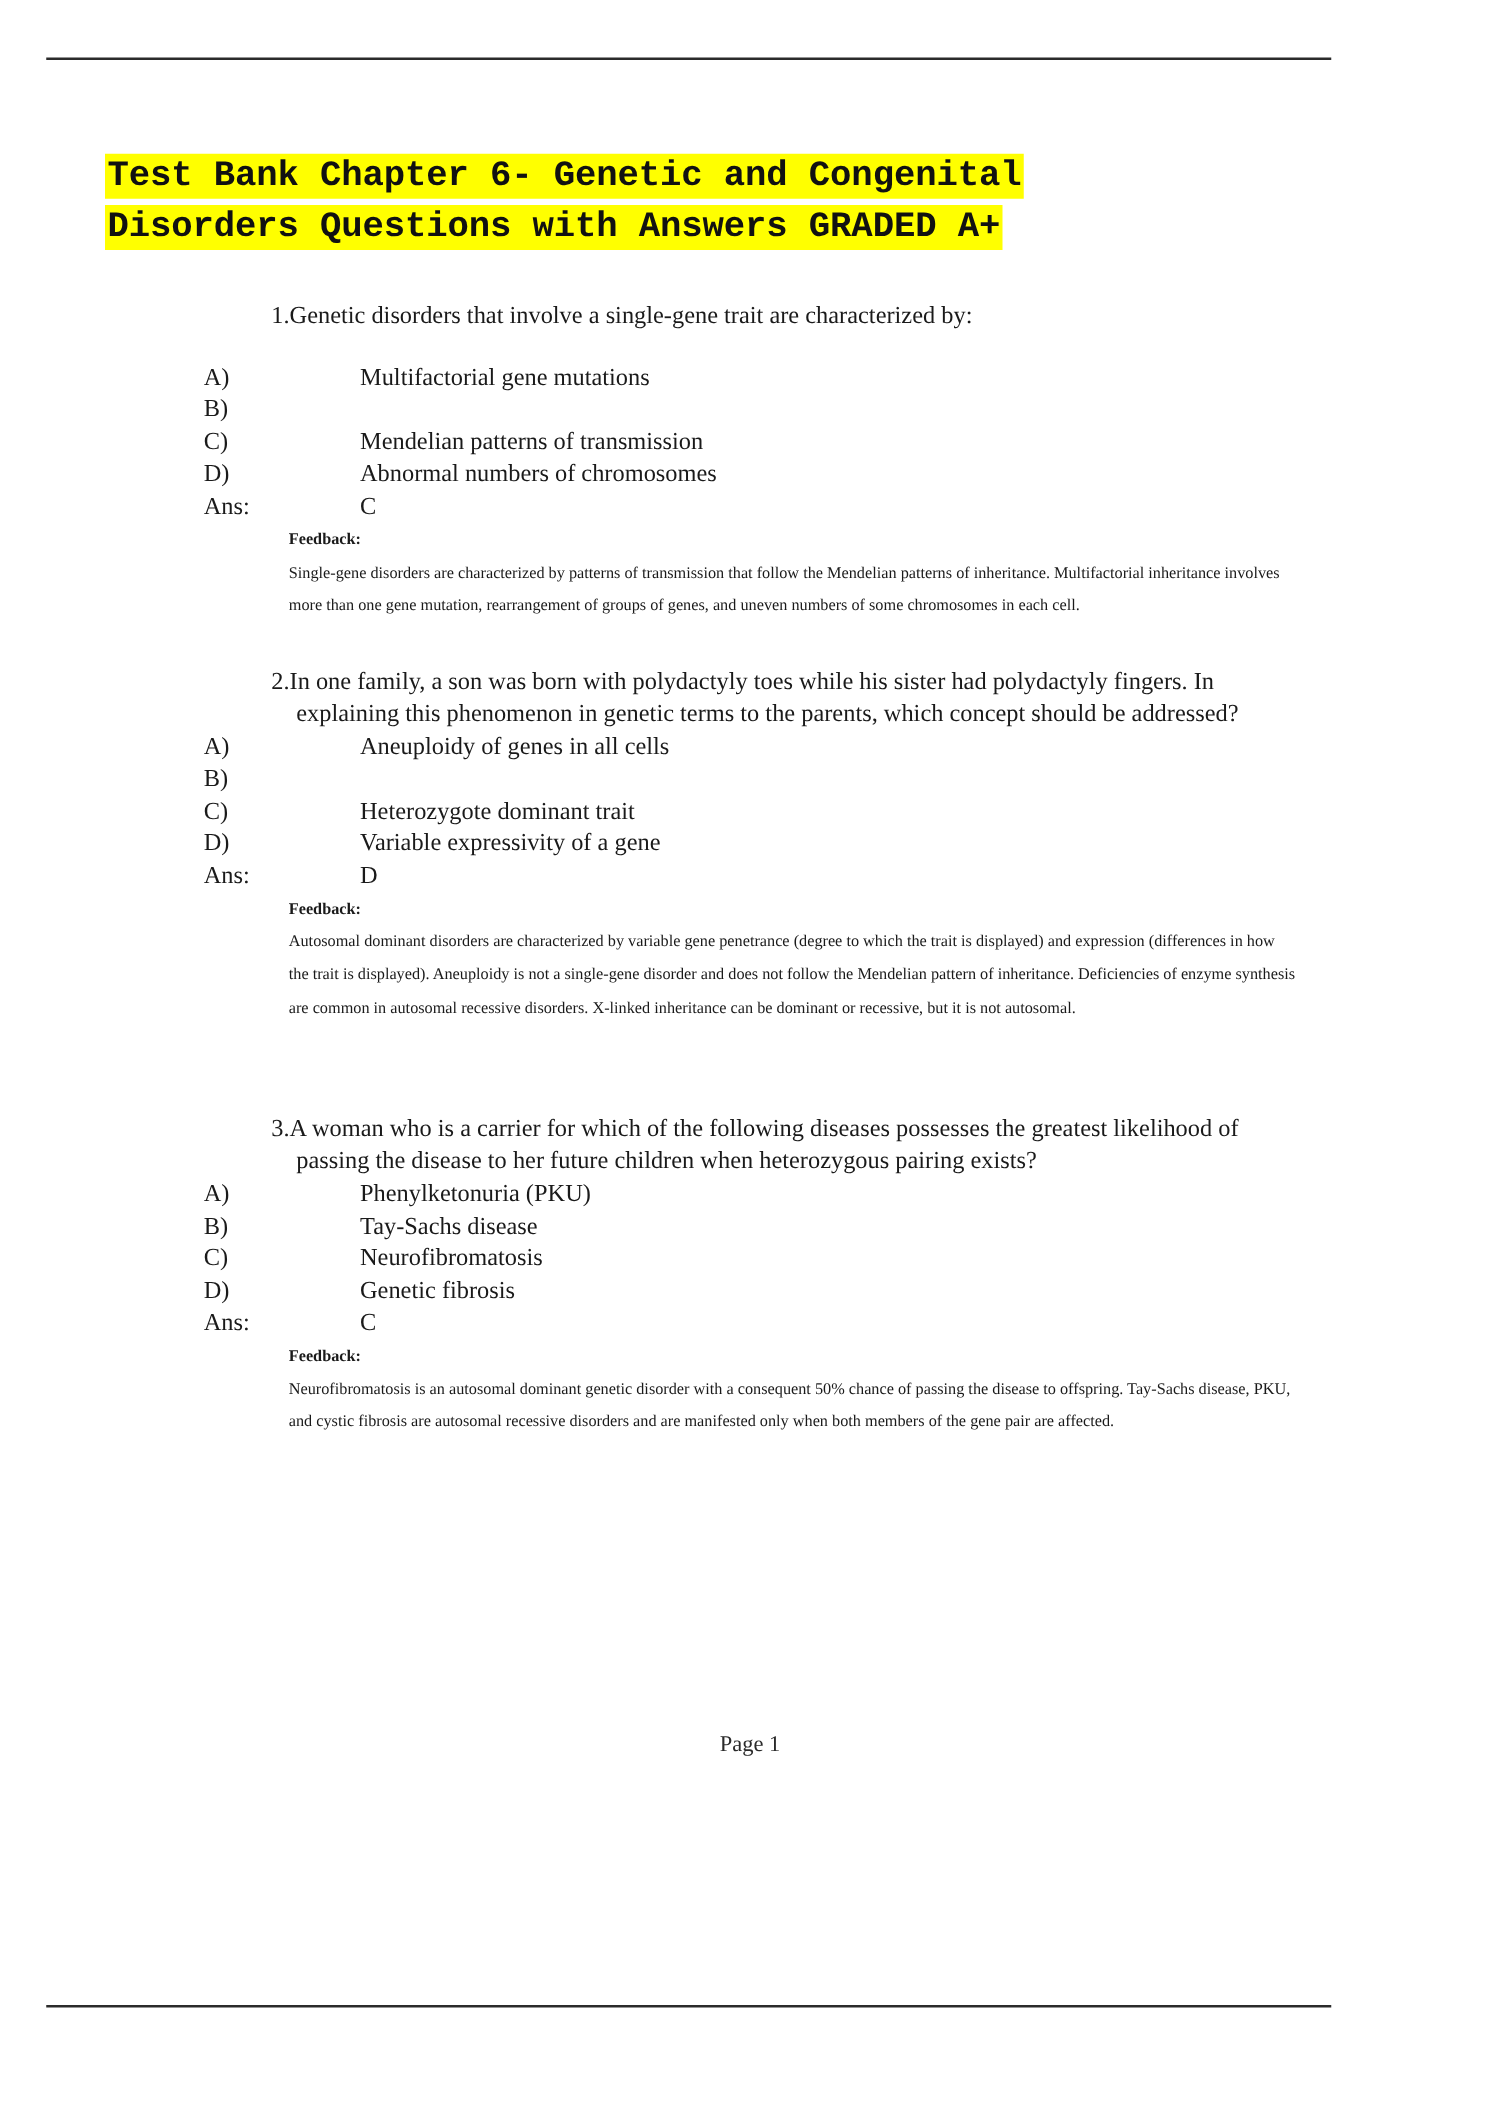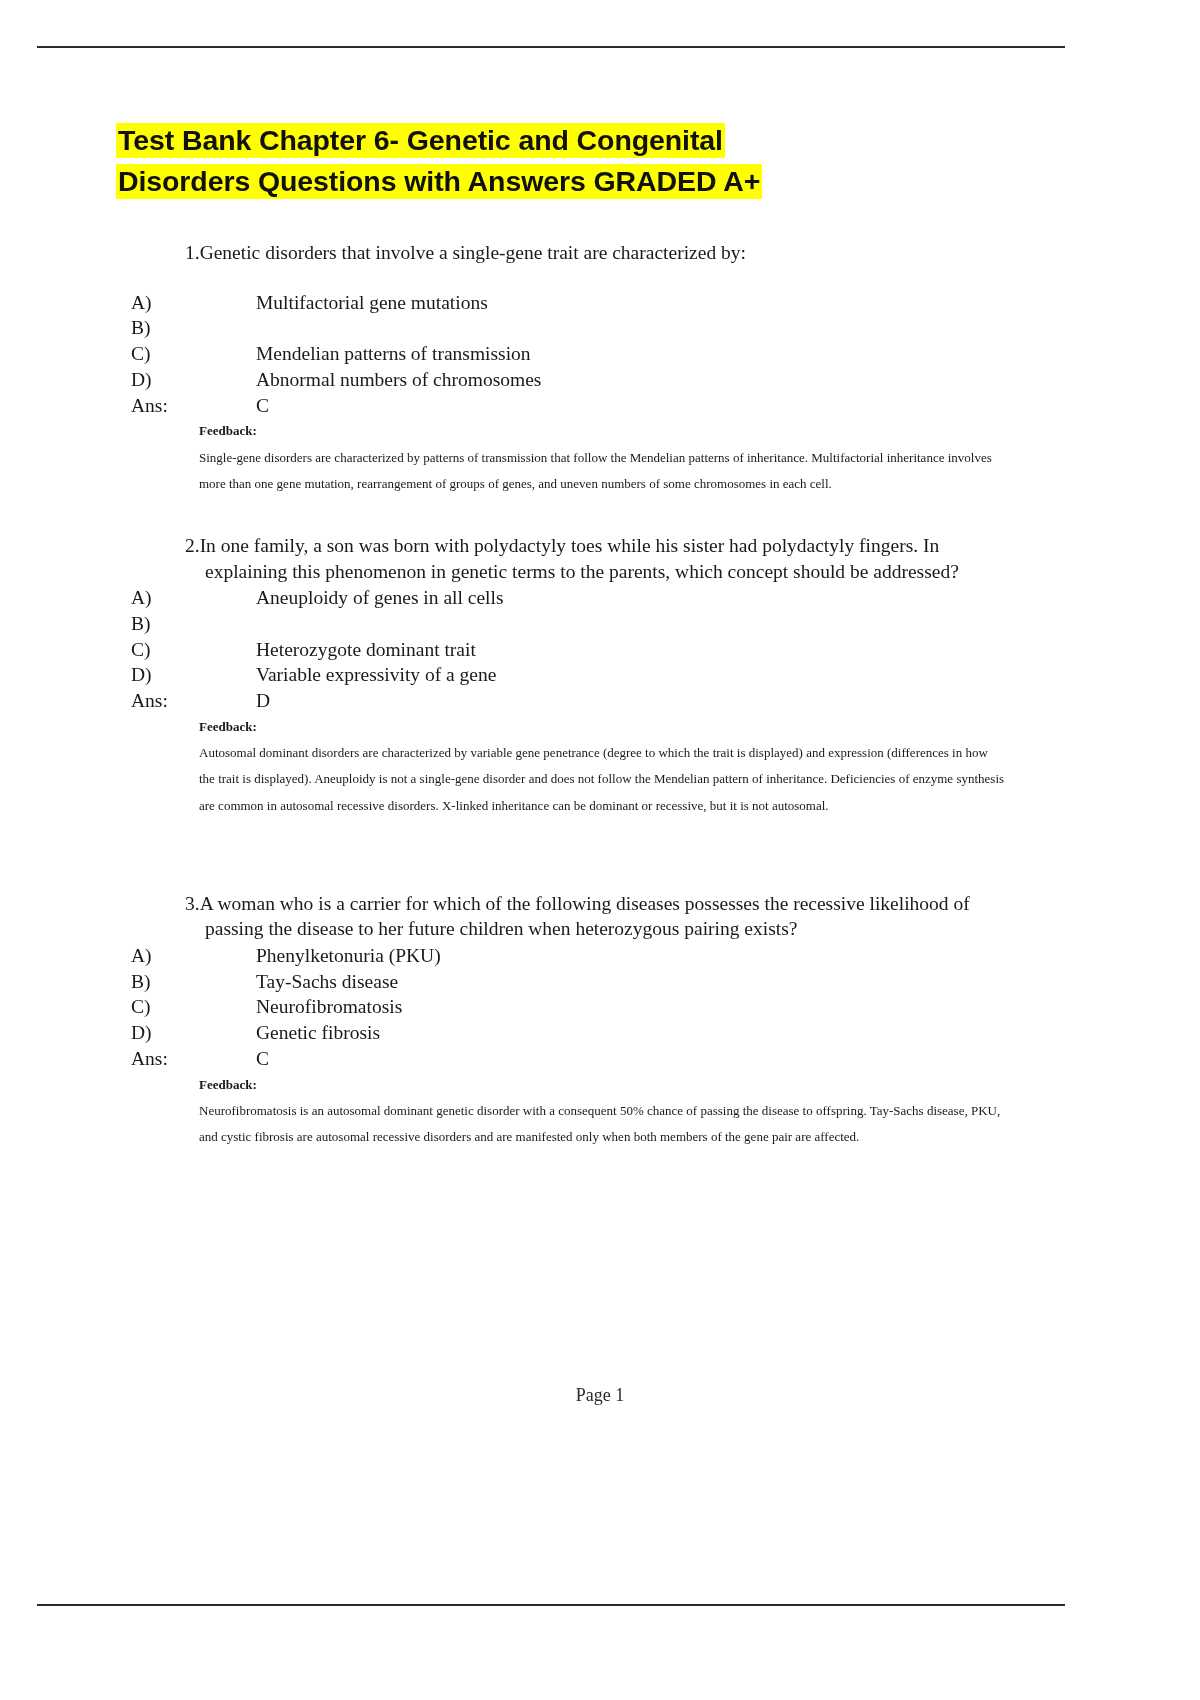--- a/index.html
+++ b/index.html
@@ -32,40 +32,41 @@
 
   .content {
     position: absolute;
     left: 0;
     top: 120px;
     width: 1200px;
   }
 
   
   .doc-title {
-    margin: 0 0 0 116px;
+    margin: 0 0 0 84px;
     width: 790px;
-    font-family: Liberation Sans, sans-serif;
+    font-family: Liberation Mono, monospace;
     font-weight: bold;
     font-size: 28.5px;
     line-height: 41px;
     letter-spacing: -0.1px;
     color: #111111;
   }
   .doc-title .hl {
     background: #ffff00;
     box-decoration-break: clone;
     -webkit-box-decoration-break: clone;
     padding: 1px 2px 2px 2px;
   }
 
   
   .qblock {
     position: relative;
     margin-top: 36px;
+    padding-left: 32px;
   }
   .qstem {
     margin-left: 185px;
     width: 810px;
     font-size: 19.5px;
     line-height: 25.5px;
     text-indent: -20px;
     padding-left: 20px;
   }
   .qstem .qnum {
@@ -202,21 +203,21 @@
         </div>
       </div>
 
       <div class="feedback">
         <div class="feedback-title">Feedback:</div>
         <div class="feedback-body">Autosomal dominant disorders are characterized by variable gene penetrance (degree to which the trait is displayed) and expression (differences in how the trait is displayed). Aneuploidy is not a single-gene disorder and does not follow the Mendelian pattern of inheritance. Deficiencies of enzyme synthesis are common in autosomal recessive disorders. X-linked inheritance can be dominant or recessive, but it is not autosomal.</div>
       </div>
     </div>
 
     <div class="qblock q3">
-      <div class="qstem"><span class="qnum">3.</span><span>A woman who is a carrier for which of the following diseases possesses the recessive likelihood of passing the disease to her future children when heterozygous pairing exists?</span></div>
+      <div class="qstem"><span class="qnum">3.</span><span>A woman who is a carrier for which of the following diseases possesses the greatest likelihood of passing the disease to her future children when heterozygous pairing exists?</span></div>
 
       <div class="opts">
         <div class="opt-row">
           <span class="opt-label">A)</span>
           <span class="opt-text">Phenylketonuria (PKU)</span>
         </div>
         <div class="opt-row">
           <span class="opt-label">B)</span>
           <span class="opt-text">Tay-Sachs disease</span>
         </div>

